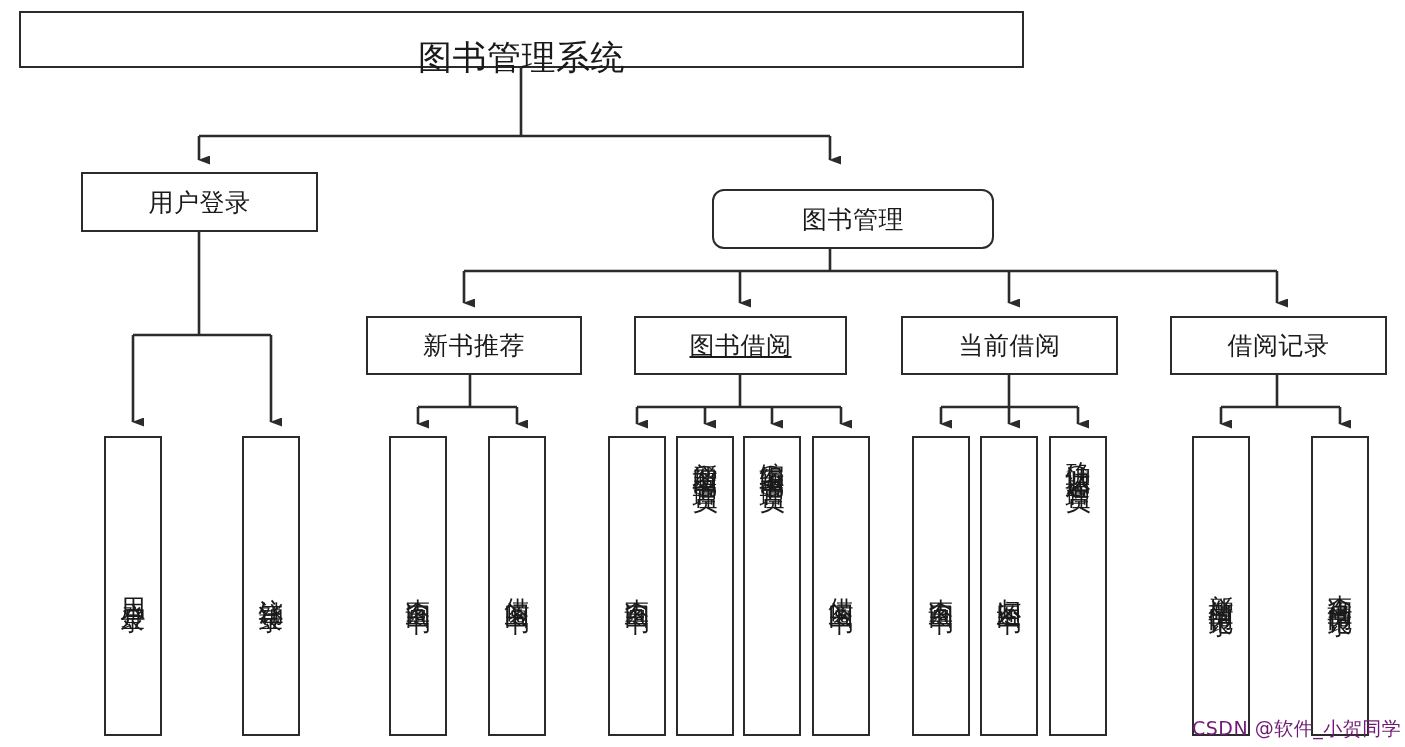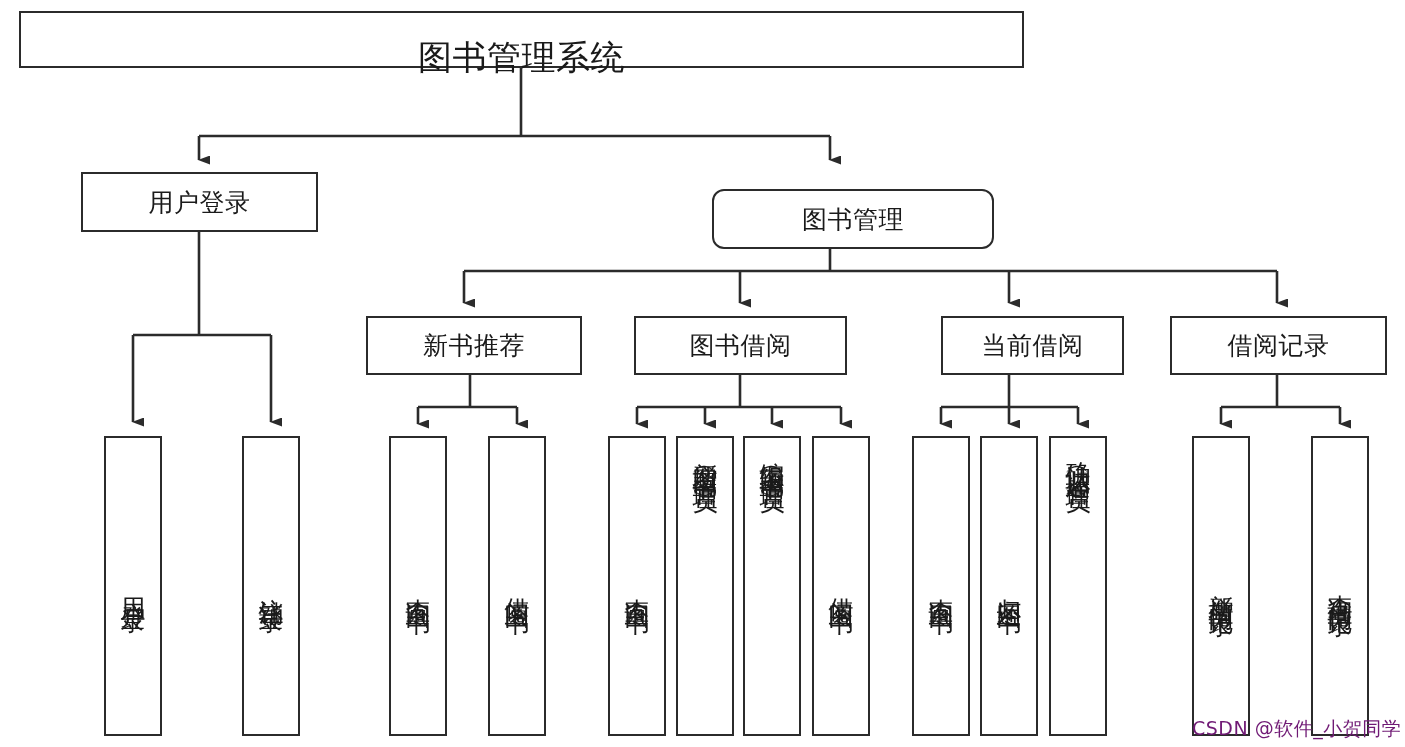--- a/index.html
+++ b/index.html
@@ -143,24 +143,24 @@
   <div class="node h" style="left:81px; top:172px; width:237px; height:60px;">
     <span class="label">用户登录</span>
   </div>
   <div class="node h" style="left:712px; top:189px; width:282px; height:60px;border-radius:12px;">
     <span class="label">图书管理</span>
   </div>
 
   <div class="node h" style="left:366px; top:316px; width:216px; height:59px;">
     <span class="label">新书推荐</span>
   </div>
-  <div class="node h" style="left:634px; top:316px; width:213px; height:59px;">
+  <div class="node h" style="left:634px; top:316px; width:213px; height:59px;text-decoration:underline;">
     <span class="label">图书借阅</span>
   </div>
-  <div class="node h" style="left:941px; top:316px; width:183px; height:59px;">
+  <div class="node h" style="left:901px; top:316px; width:217px; height:59px;">
     <span class="label">当前借阅</span>
   </div>
   <div class="node h" style="left:1170px; top:316px; width:217px; height:59px;justify-content:center;">
     <span class="label">借阅记录</span>
   </div>
 
   <div class="node v center" style="left:104px; top:436px; width:58px; height:300px;">
     <span class="label">用户登录</span>
   </div>
   <div class="node v center" style="left:242px; top:436px; width:58px; height:300px;">

